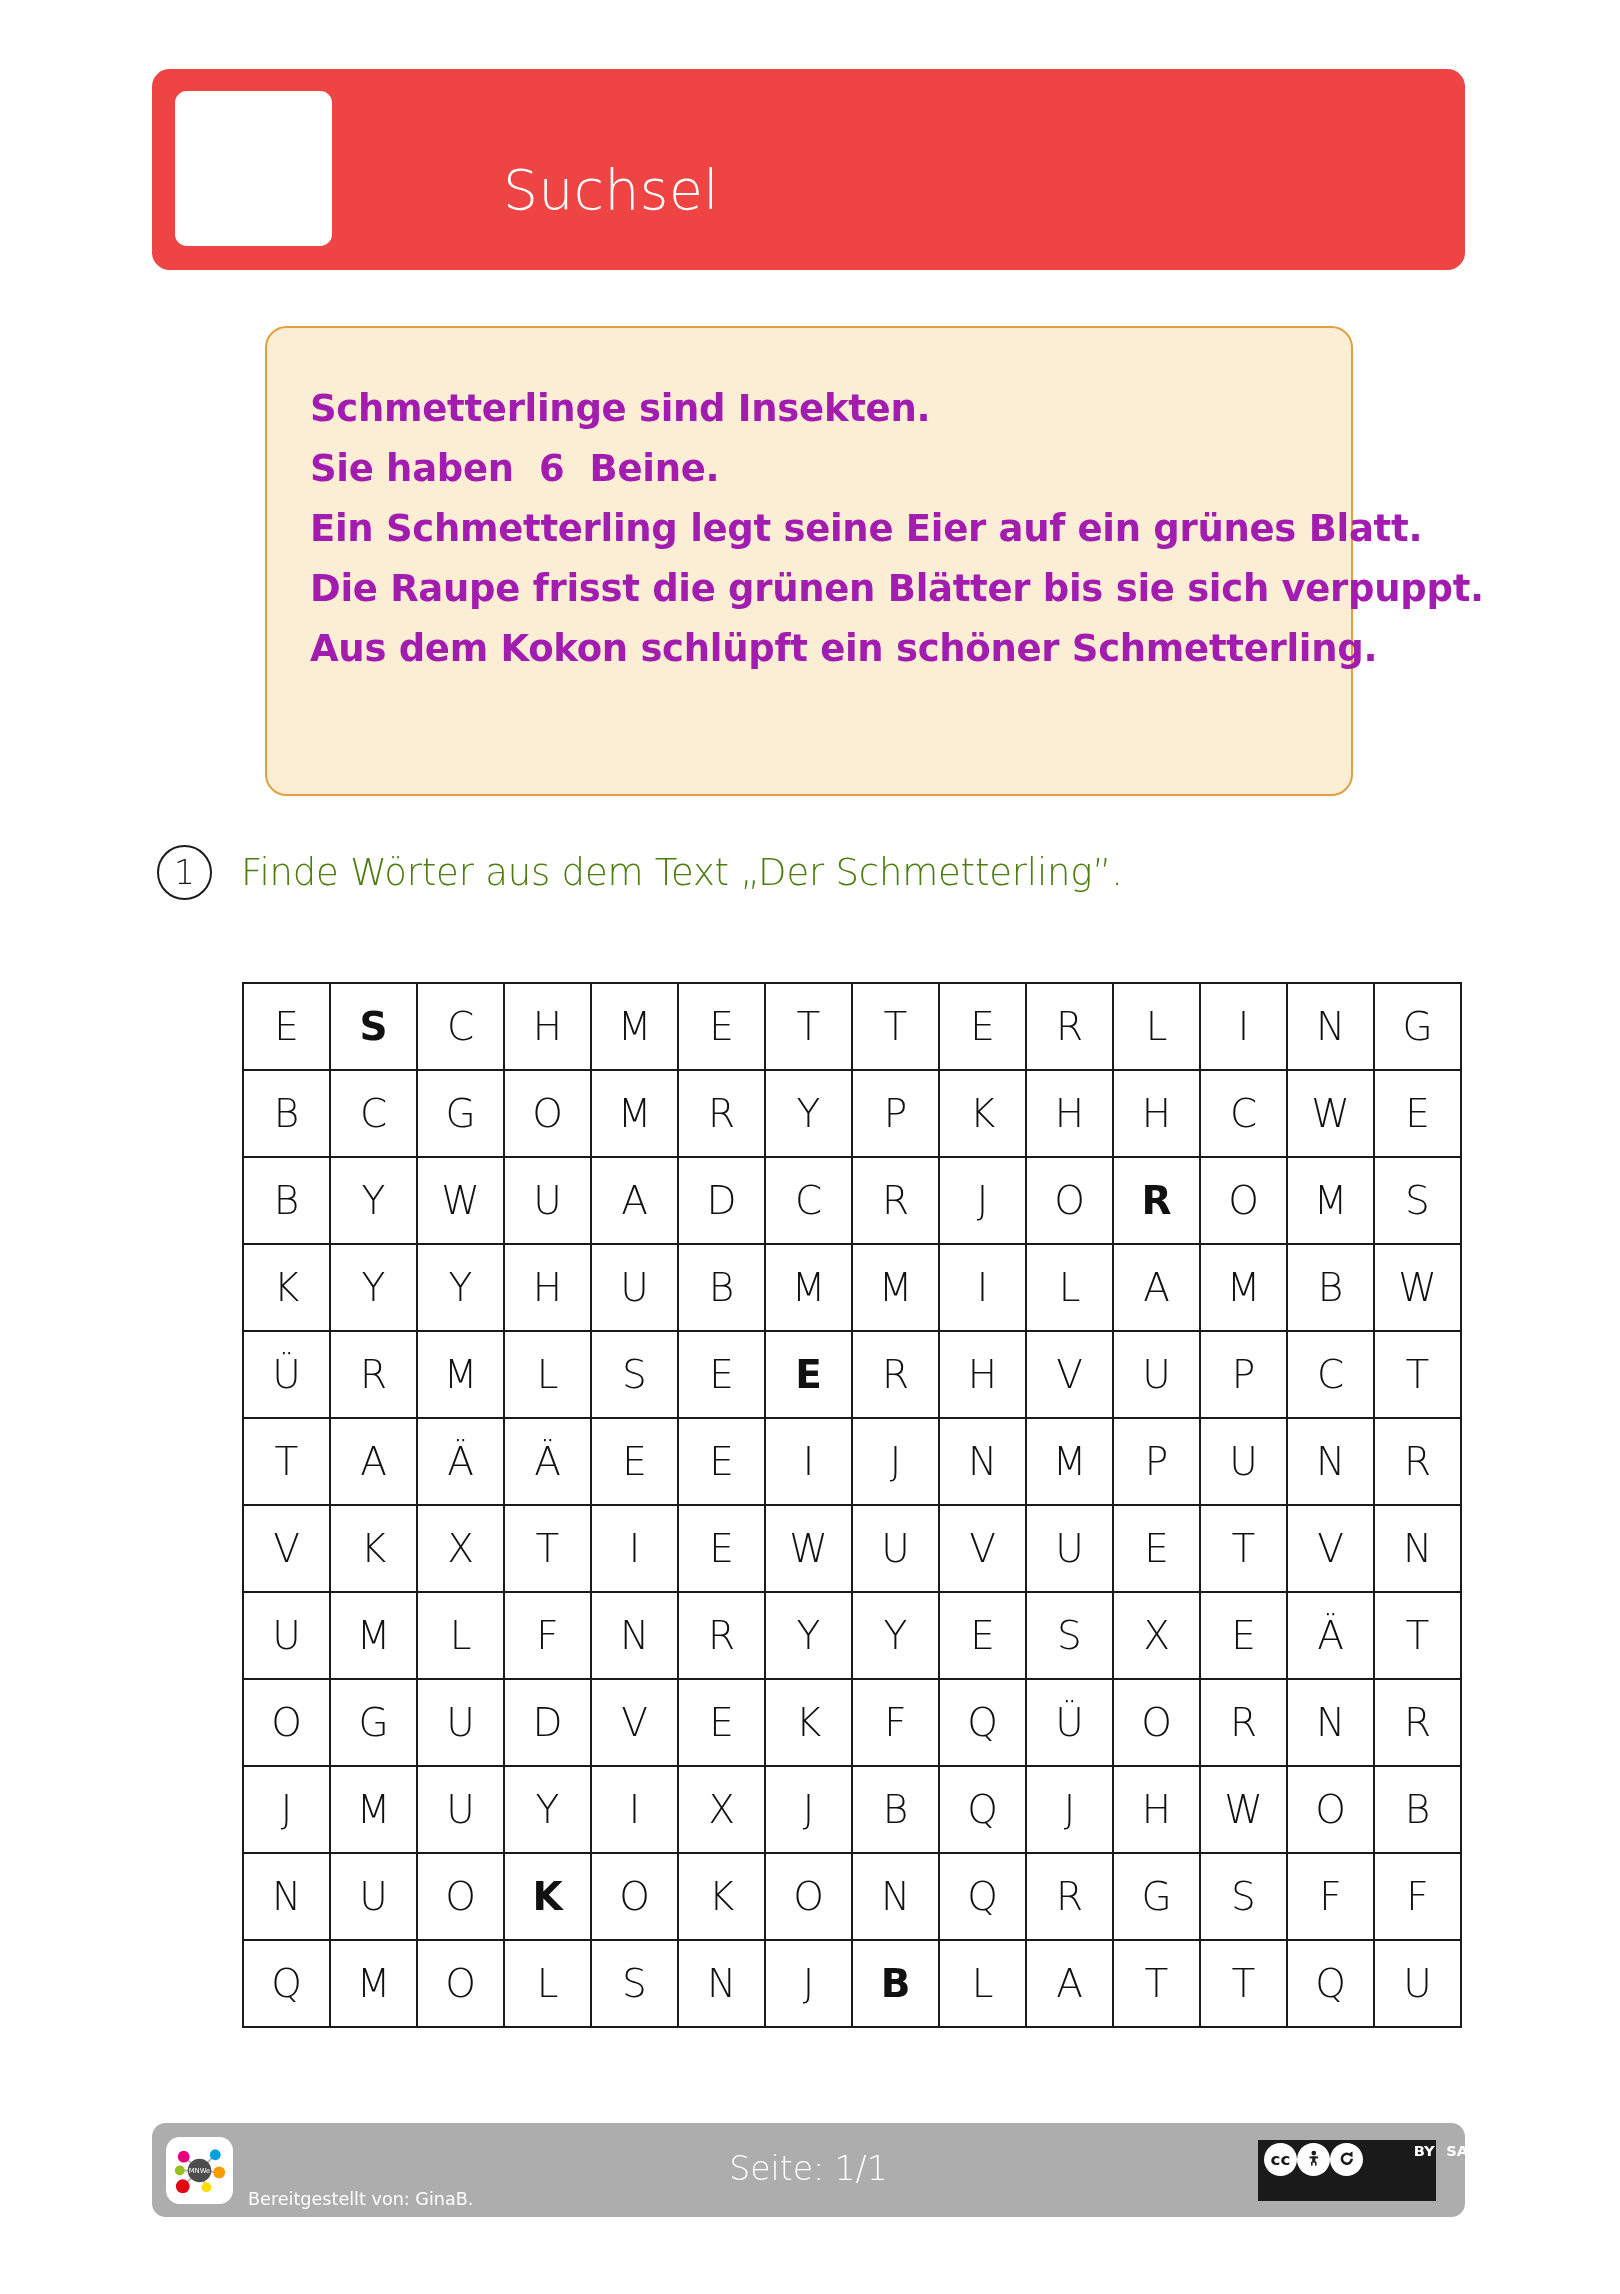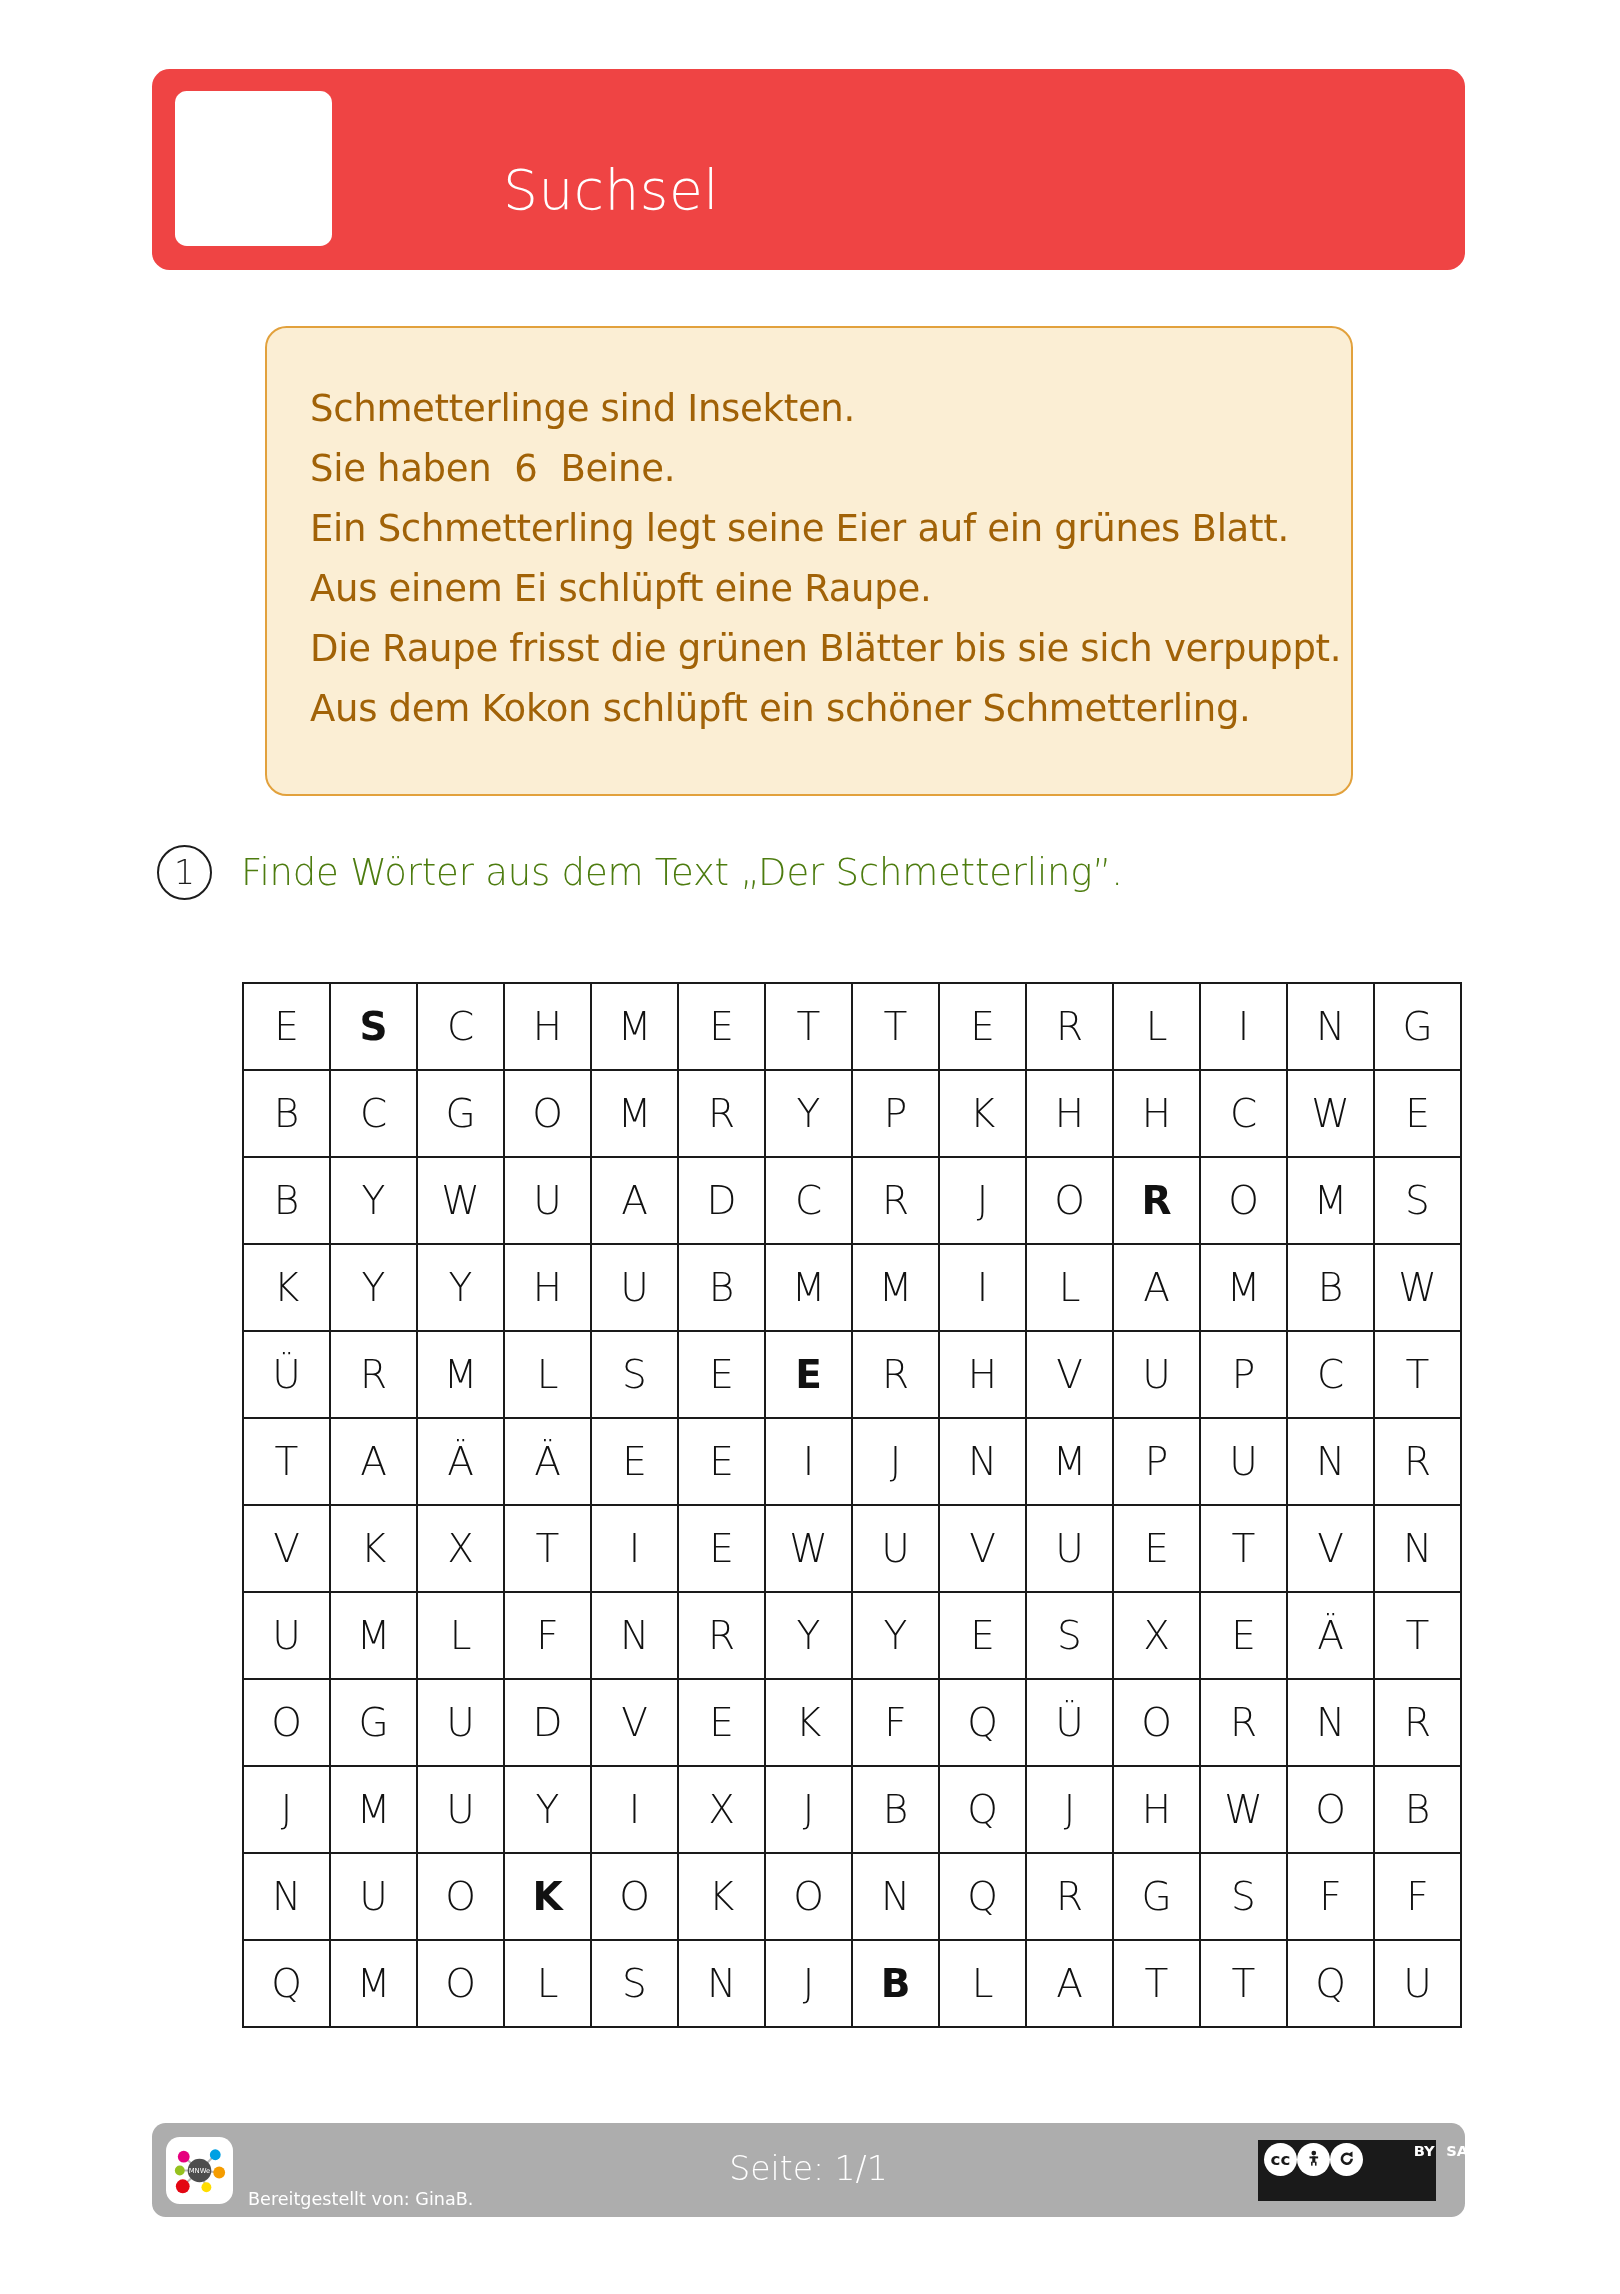--- a/index.html
+++ b/index.html
@@ -56,22 +56,22 @@
     height: 470px;
     background: #fbeed4;
     border: 2.9px solid #e2a13c;
     border-radius: 21.6px;
     box-sizing: border-box;
     padding: 51px 0 0 43px;
   }
   .story-line {
     font-family: "DejaVu Sans", sans-serif;
     font-size: 37px;
-    font-weight: 400;
-    color: #a16207;
+    font-weight: 700;
+    color: #a21caf;
     line-height: 1.62;
     white-space: pre;
     letter-spacing: -0.3px;
   }
 
   
   #task-row {
     position: absolute;
     left: 157px;
     top: 845px;
@@ -220,21 +220,20 @@
 
 <div id="header-bar">
   <div id="header-thumb"></div>
   <div id="header-title">Suchsel</div>
 </div>
 
 <div id="text-box">
   <div class="story-line">Schmetterlinge sind Insekten.</div>
   <div class="story-line">Sie haben  6  Beine.</div>
   <div class="story-line">Ein Schmetterling legt seine Eier auf ein grünes Blatt.</div>
-  <div class="story-line">Aus einem Ei schlüpft eine Raupe.</div>
   <div class="story-line">Die Raupe frisst die grünen Blätter bis sie sich verpuppt.</div>
   <div class="story-line">Aus dem Kokon schlüpft ein schöner Schmetterling.</div>
 </div>
 
 <div id="task-row">
   <div id="task-number">1</div>
   <div id="task-text">Finde Wörter aus dem Text „Der Schmetterling”.</div>
 </div>
 
 <table id="puzzle-grid">

